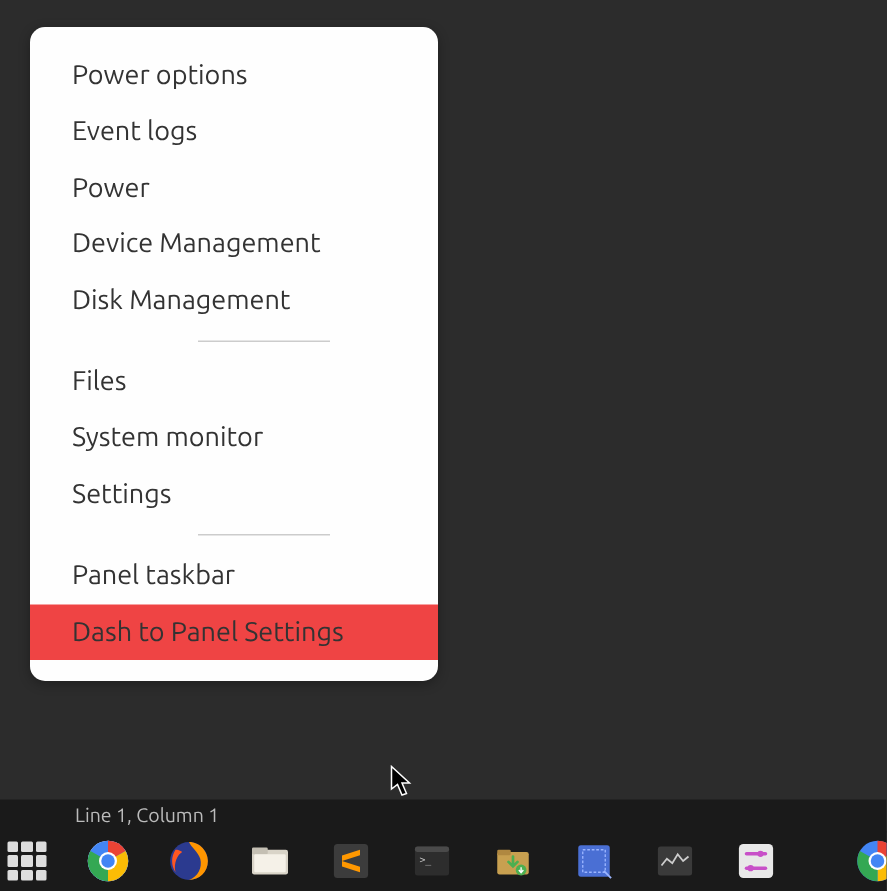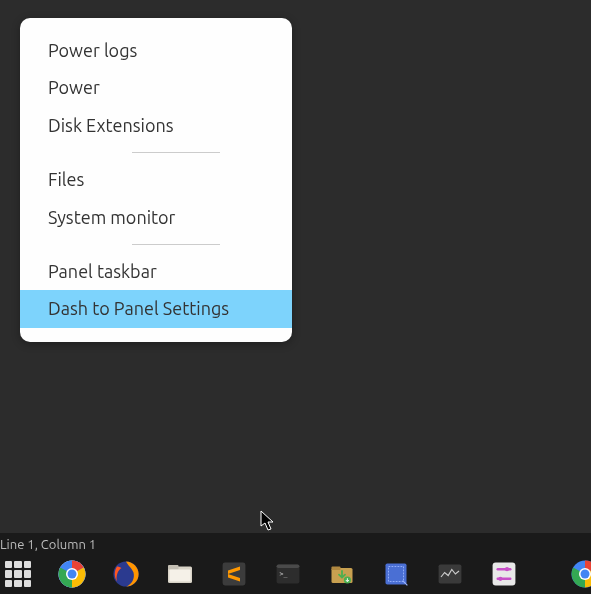--- a/index.html
+++ b/index.html
@@ -21,35 +21,36 @@
       padding: 14px 0;
       box-shadow: 0 2px 8px rgba(0,0,0,0.3);
     }
     .menu-item {
       padding: 7px 28px;
       font-size: 18px;
       color: #333;
       cursor: pointer;
       line-height: 1.3;
     }
-    .menu-item.active { background: #7dd3fc; }
+    .menu-item.active { background: #ef4444; }
     .menu-divider {
       height: 1px;
       background: #ccc;
       margin: 8px 72px 8px 112px;
     }
     .status-bar {
       position: absolute;
       left: 0;
       right: 0;
       top: 533px;
       height: 22px;
       background: #1a1a1a;
       color: #bbb;
       font-size: 13px;
+      padding-left: 50px;
       display: flex;
       align-items: center;
     }
     .taskbar {
       position: absolute;
       left: 0;
       right: 0;
       bottom: 0;
       height: 40px;
       background: #1a1a1a;
@@ -86,26 +87,29 @@
       top: 510px;
       pointer-events: none;
       z-index: 1000;
     }
     .icon-svg { width: 30px; height: 30px; }
   </style>
 </head>
 <body>
 
 <div class="context-menu">
-  <div class="menu-item">Power logs</div>
+  <div class="menu-item">Power options</div>
+  <div class="menu-item">Event logs</div>
   <div class="menu-item">Power</div>
-  <div class="menu-item">Disk Extensions</div>
+  <div class="menu-item">Device Management</div>
+  <div class="menu-item">Disk Management</div>
   <div class="menu-divider"></div>
   <div class="menu-item">Files</div>
   <div class="menu-item">System monitor</div>
+  <div class="menu-item">Settings</div>
   <div class="menu-divider"></div>
   <div class="menu-item">Panel taskbar</div>
   <div class="menu-item active">Dash to Panel Settings</div>
 </div>
 
 <div class="status-bar">
   <span>Line 1, Column 1</span>
 </div>
 
 <div class="taskbar">

